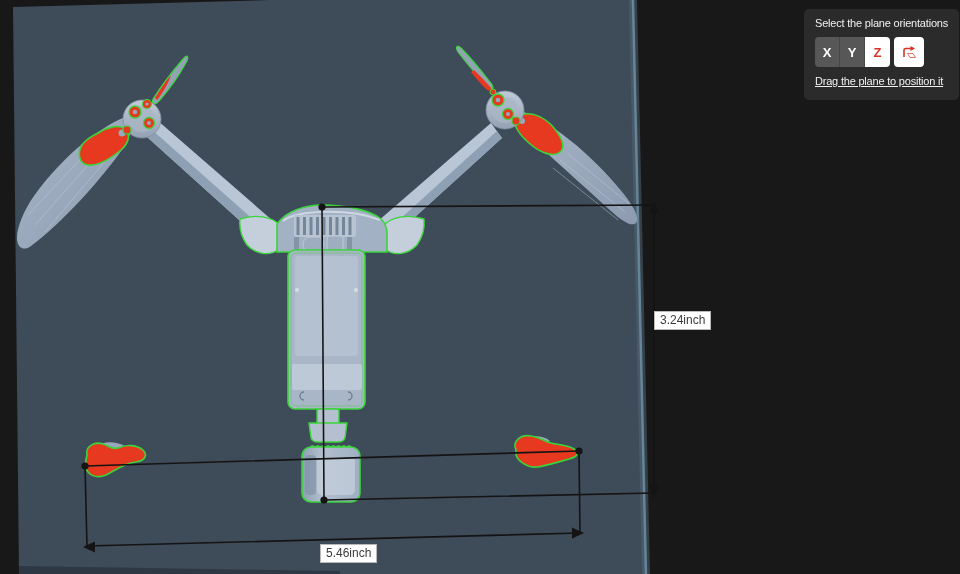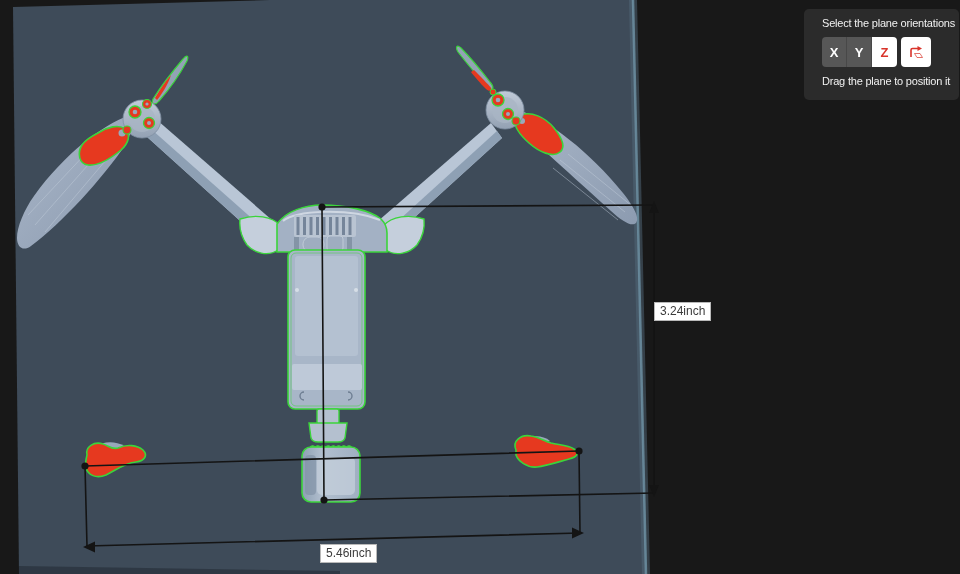--- a/index.html
+++ b/index.html
@@ -23,39 +23,39 @@
   .mline{stroke:var(--measure_line);stroke-width:1.6;fill:none;stroke-linecap:round;}
   .mfill{fill:var(--measure_line);}
   .dim-label{
     position:absolute;background:var(--label_bg);border:1px solid #b9b9b9;
     color:var(--label_text);font-size:12px;line-height:15px;padding:1px 5px;
     white-space:nowrap;
   }
   .panel{
     position:absolute;left:804px;top:9px;width:155px;height:91px;
     background:var(--panel_bg);border-radius:5px;box-sizing:border-box;
-    padding:8px 0 0 18px;color:var(--panel_text);
+    padding:8px 0 0 11px;color:var(--panel_text);
   }
   .panel-title,.panel-hint{font-size:11px;letter-spacing:-0.2px;white-space:nowrap;}
   .btn-row{display:flex;align-items:center;margin-top:8px;}
   .seg{display:flex;}
   .seg-btn{
     width:25px;height:30px;border:none;background:var(--button_dark);
     color:#fff;font-weight:bold;font-size:13px;padding:0;cursor:pointer;
     font-family:inherit;
   }
   .seg-btn.first{border-radius:4px 0 0 4px;border-right:1px solid #484848;}
   .seg-btn.mid{border-right:1px solid #484848;}
   .seg-btn.selected{background:var(--button_light);color:var(--accent_red);border-right:none;border-radius:0 4px 4px 0;}
   .flip-btn{
     margin-left:4px;width:30px;height:30px;border:none;border-radius:4px;
     background:var(--button_light);display:flex;align-items:center;justify-content:center;
     cursor:pointer;padding:0;
   }
-  .panel-hint{margin-top:8px;}
+  .panel-hint{margin-top:8px;text-decoration:underline;}
 </style>
 </head>
 <body>
 
 <div class="viewport">
   <svg class="scene" width="960" height="574" viewBox="0 0 960 574">
     <defs>
       <linearGradient id="hubGrad" x1="0" y1="0" x2="0" y2="1">
         <stop offset="0" stop-color="#c1cbd8"></stop>
           <stop offset="1" stop-color="#93a1b3"></stop>
@@ -202,21 +202,21 @@
       <polygon class="mfill" points="654,497 649,485 659,485"></polygon>
       <polygon class="mfill" points="83,547 95,541.5 95,552.5"></polygon>
       <polygon class="mfill" points="584,533 572,527.5 572,538.5"></polygon>
       <circle class="mfill" cx="322" cy="207" r="3.6"></circle>
       <circle class="mfill" cx="324" cy="500" r="3.6"></circle>
       <circle class="mfill" cx="85" cy="466" r="3.6"></circle>
       <circle class="mfill" cx="579" cy="451" r="3.6"></circle>
     </g>
   </svg>
 
-  <div class="dim-label" style="left:654px;top:302px">3.24inch</div>
+  <div class="dim-label" style="left:654px;top:311px">3.24inch</div>
   <div class="dim-label" style="left:320px;top:544px">5.46inch</div>
 </div>
 
 <div class="panel">
   <div class="panel-title">Select the plane orientations</div>
   <div class="btn-row">
     <div class="seg">
       <button class="seg-btn first">X</button>
       <button class="seg-btn mid">Y</button>
       <button class="seg-btn selected">Z</button>

